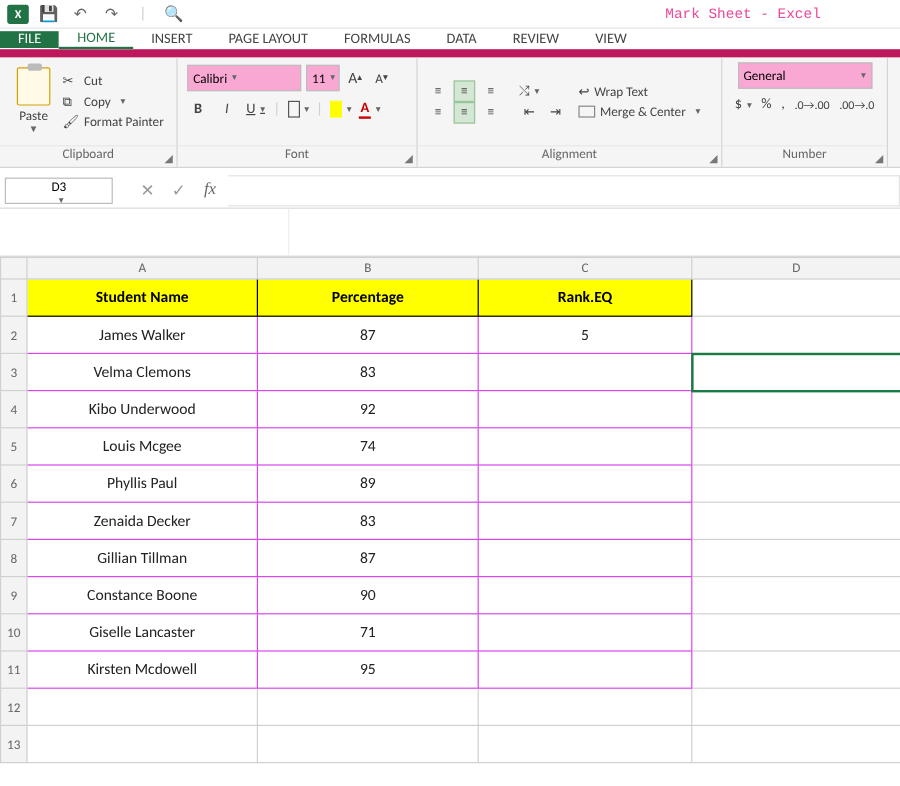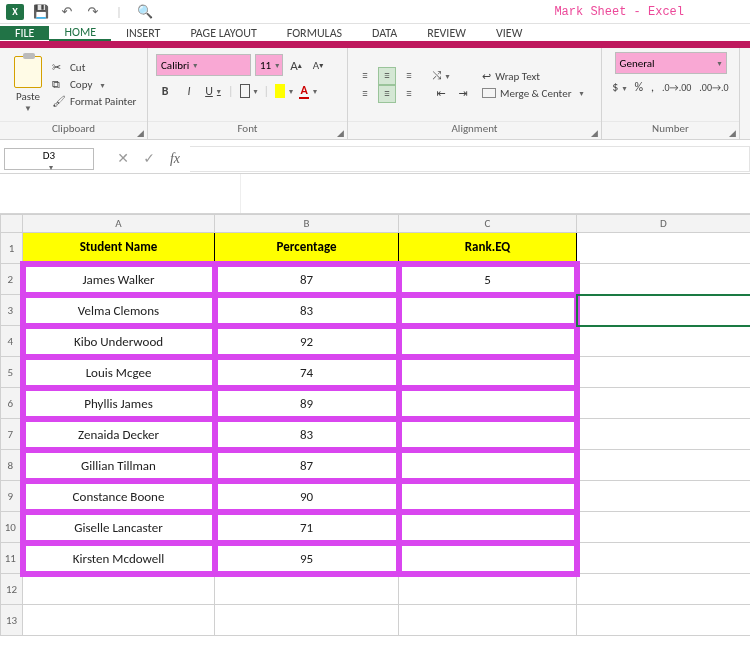--- a/index.html
+++ b/index.html
@@ -77,21 +77,21 @@
   
   
   .grid-wrap { position:relative; }
   table.grid { border-collapse:collapse; table-layout:fixed; width:750px; }
   table.grid th, table.grid td { border:1px solid #d0d0d0; font-size:13px; padding:0; }
   table.grid th.col-head { background:#f3f3f3; color:#666; font-weight:normal; height:18px; font-size:11px; }
   table.grid th.row-head { background:#f3f3f3; color:#666; font-weight:normal; width:22px; font-size:11px; }
   table.grid th.corner { background:#f3f3f3; width:22px; }
   table.grid td { height:31px; text-align:center; color:#222; background:#fff; }
   table.grid tr.header-row td { background:#ffff00; font-weight:bold; color:#000; border:1px solid #000; }
-  table.grid td.data-bordered { border:6px solid #d946ef; }
+  table.grid td.data-bordered { border:1px solid #d946ef; }
   table.grid td.sel-cell { outline:2px solid #1a7a43; outline-offset:-1px; }
   .col-a { width:192px; }
   .col-b { width:184px; }
   .col-c { width:178px; }
   .col-d { width:174px; }
 </style>
 </head>
 <body>
 
 <div class="title-bar">
@@ -298,21 +298,21 @@
   </tr>
   <tr>
     <th class="row-head">5</th>
     <td class="data-bordered">Louis Mcgee</td>
     <td class="data-bordered">74</td>
     <td class="data-bordered"></td>
     <td></td>
   </tr>
   <tr>
     <th class="row-head">6</th>
-    <td class="data-bordered">Phyllis James</td>
+    <td class="data-bordered">Phyllis Paul</td>
     <td class="data-bordered">89</td>
     <td class="data-bordered"></td>
     <td></td>
   </tr>
   <tr>
     <th class="row-head">7</th>
     <td class="data-bordered">Zenaida Decker</td>
     <td class="data-bordered">83</td>
     <td class="data-bordered"></td>
     <td></td>

